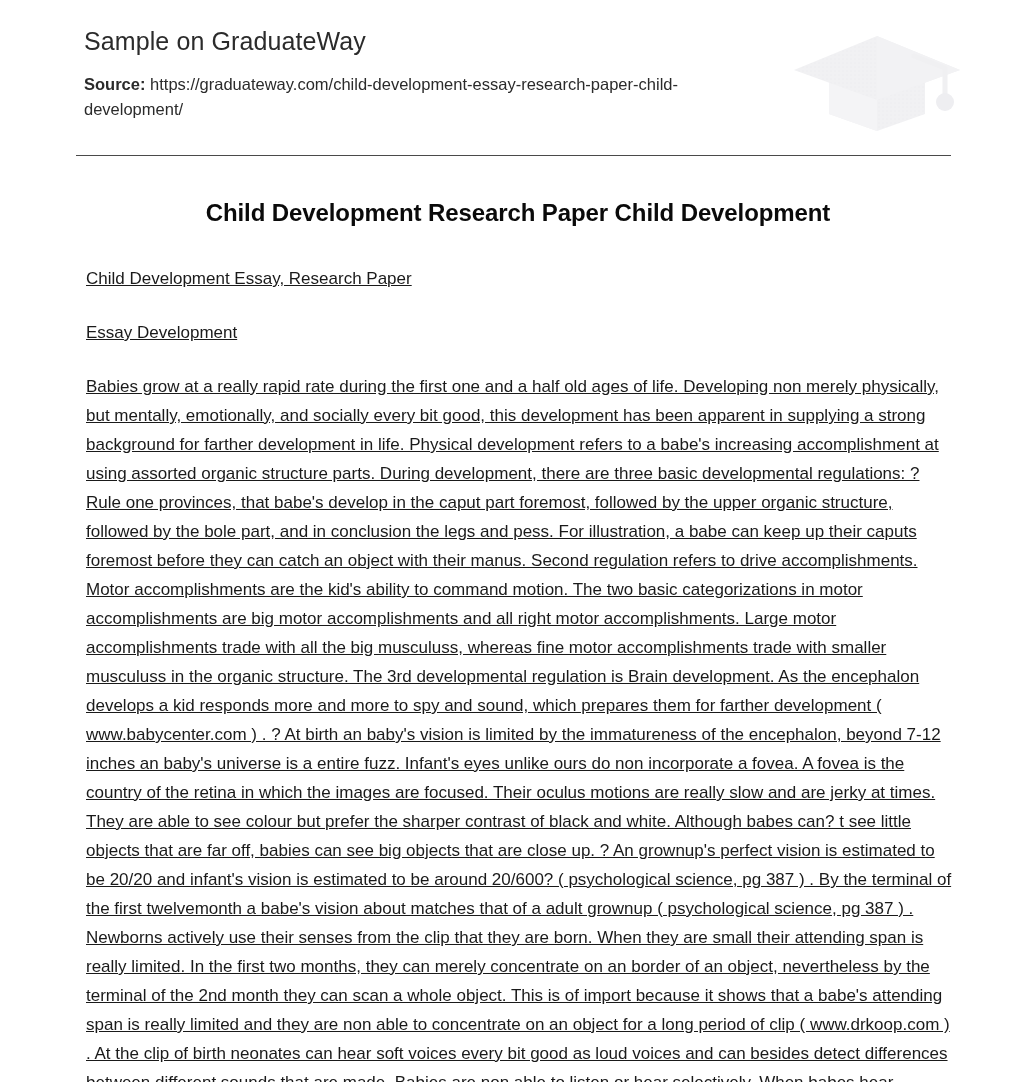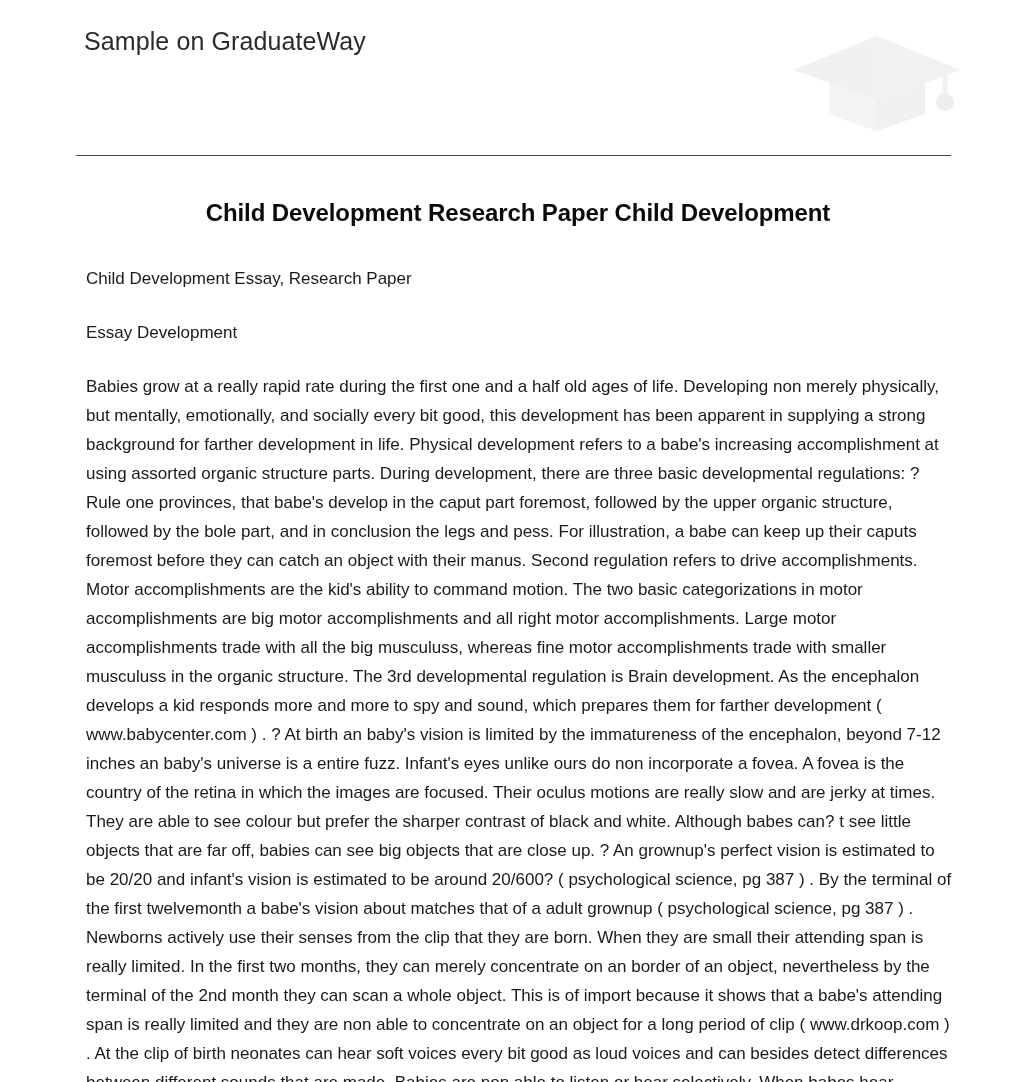--- a/index.html
+++ b/index.html
@@ -100,33 +100,38 @@
     left: 80px;
     width: 866px;
   }
 
   .doc-body p {
     margin: 0 0 25px 0;
     font-size: 17px;
     line-height: 29px;
     color: #1a1a1a;
     text-align: left;
+    text-decoration: underline;
   }
   .doc-body p.body-main {
     margin-bottom: 0;
   }
 </style>
 </head>
 <body>
 
 <div class="page">
 
   <div class="header">
     <h1 class="site-title">Sample on GraduateWay</h1>
 
+    <p class="source-line">
+      <span class="source-label">Source:</span>
+      <span class="source-url">https://graduateway.com/child-development-essay-research-paper-child-development/</span>
+    </p>
 
     <div class="cap-logo">
       <svg viewBox="0 0 190 120" width="190" height="120" aria-hidden="true">
         <defs>
           <pattern id="dots" width="4" height="4" patternUnits="userSpaceOnUse">
             <rect width="4" height="4" fill="#f1f1f3"></rect>
             <circle cx="1" cy="1" r="0.5" fill="#eaeaee"></circle>
           </pattern>
         </defs>
 

